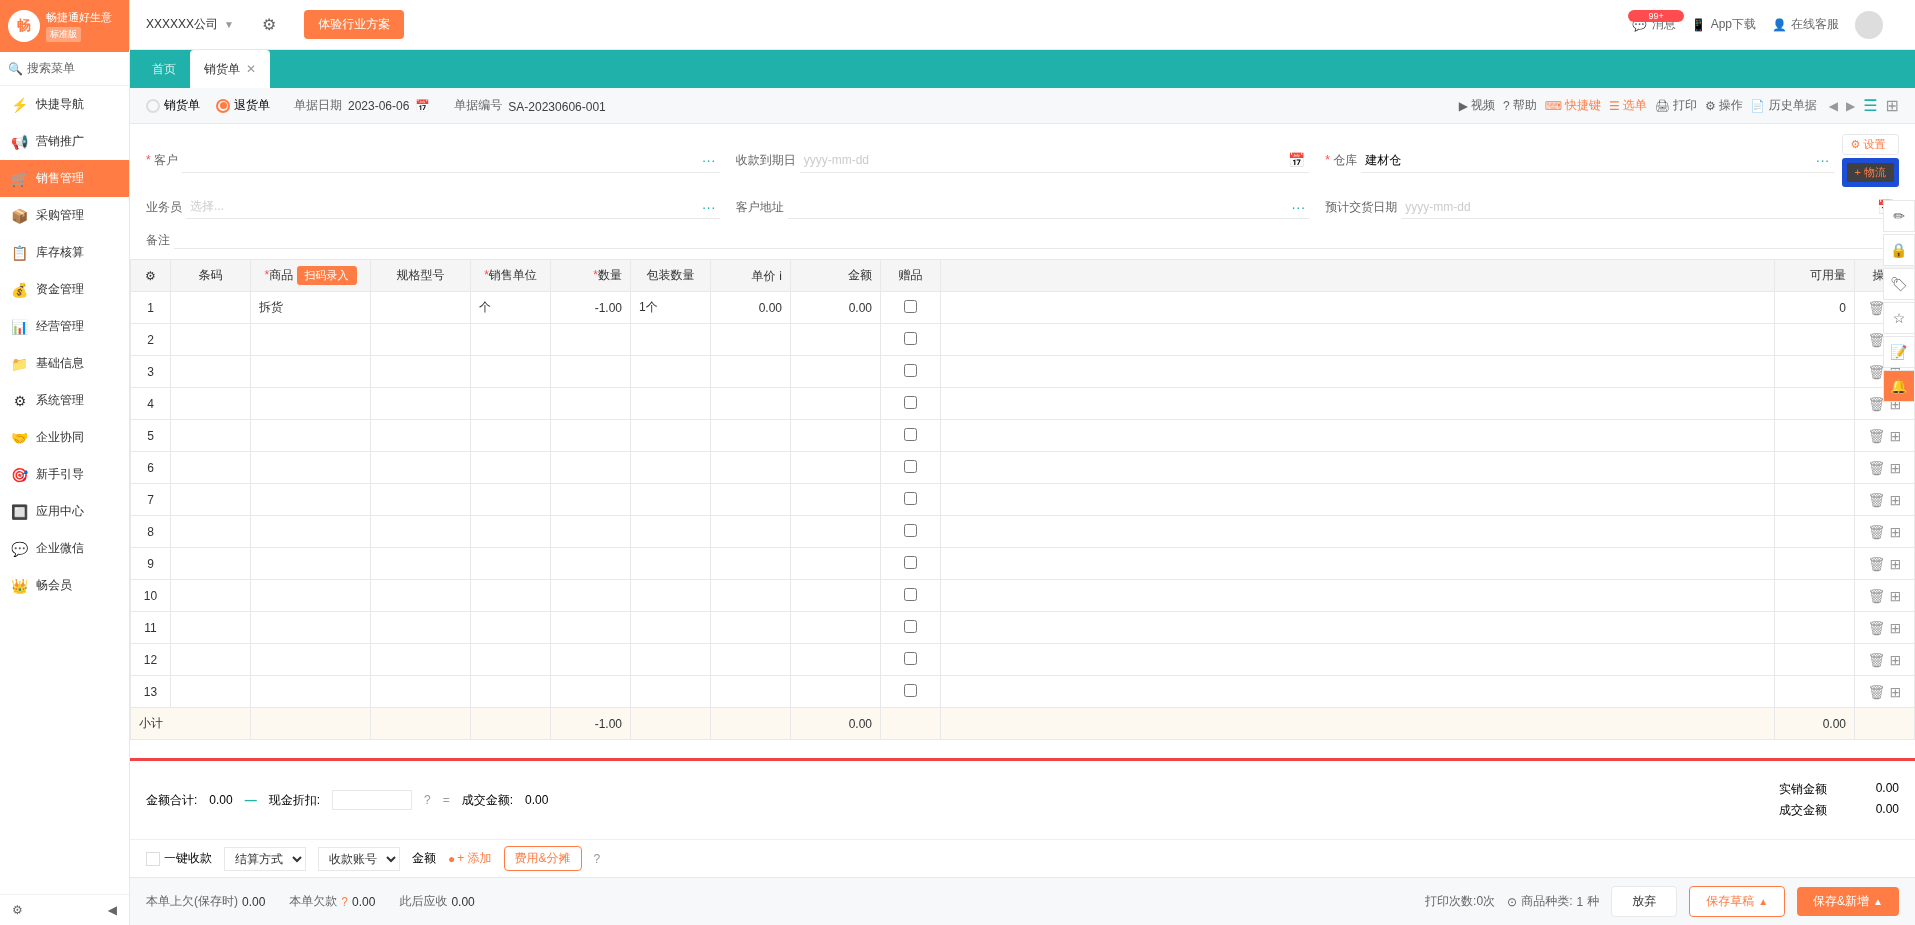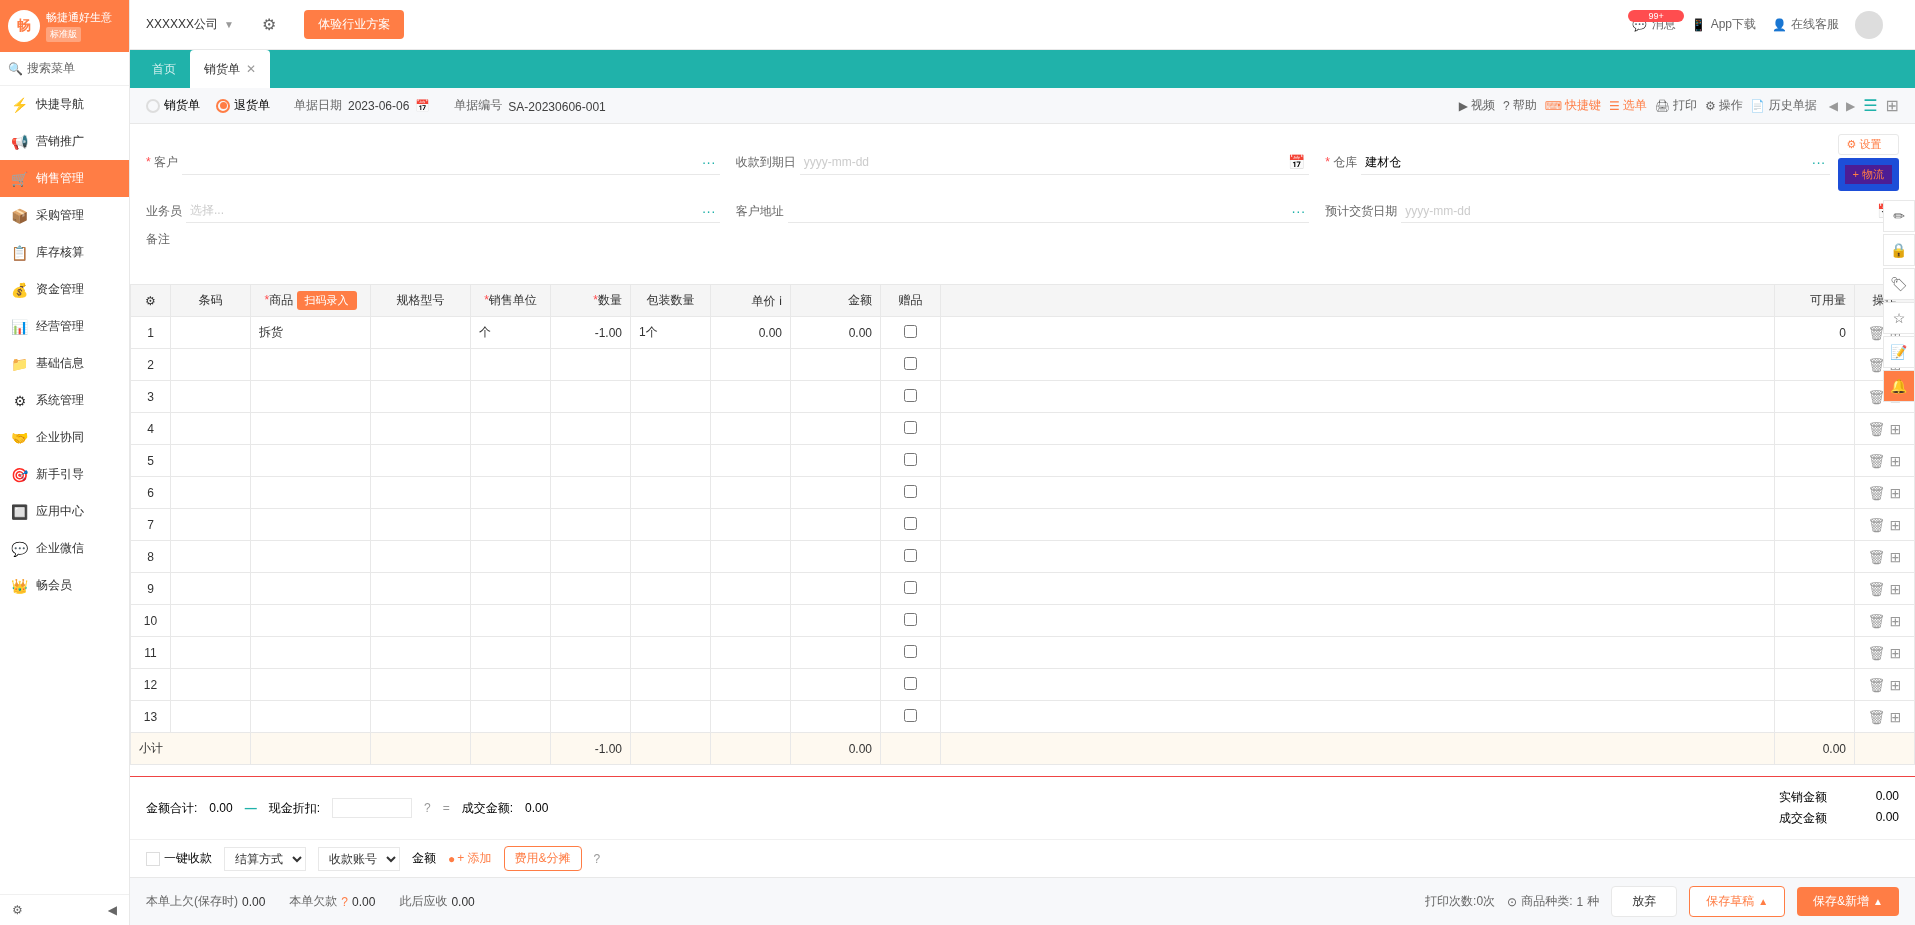--- a/index.html
+++ b/index.html
@@ -314,21 +314,21 @@
 
         <div class="field-group">
           <span class="field-label req">仓库</span>
           <div class="field-value">
             <span>建材仓</span>
             <span class="dots">···</span>
           </div>
 
           <div style="display:flex;flex-direction:column;gap:3px;margin-left:4px;">
             <button class="settings-btn" style="background:#fff;border:1px solid #e8e8e8;color:#ff7d45;padding:2px 8px;border-radius:3px;cursor:pointer;font-size:11px;">⚙ 设置</button>
-            <button class="settings-btn" style="background:#4c1d95;border:7px solid #1d4ed8;color:#ff7d45;padding:2px 8px;border-radius:3px;cursor:pointer;font-size:11px;">+ 物流</button>
+            <button class="settings-btn" style="background:#404040;border:5px solid #1d4ed8;color:#ff7d45;padding:2px 8px;border-radius:3px;cursor:pointer;font-size:11px;">+ 物流</button>
           </div>
         </div>
       </div>
       <div class="fields-row">
 
         <div class="field-group">
           <span class="field-label">业务员</span>
           <div class="field-value">
             <span style="color:#ccc;">选择...</span>
             <span class="dots">···</span>
@@ -345,21 +345,21 @@
 
         <div class="field-group">
           <span class="field-label">预计交货日期</span>
           <div class="field-value">
             <span style="color:#ccc;">yyyy-mm-dd</span>
             <span class="cal-icon">📅</span>
           </div>
         </div>
       </div>
 
-      <div style="display:flex;align-items:flex-start;gap:4px;margin-bottom:6px;flex-direction:column;">
+      <div style="display:flex;align-items:flex-end;gap:4px;margin-bottom:6px;">
         <span class="field-label">备注</span>
         <div style="flex:1;border-bottom:1px solid #e8e8e8;min-height:22px;"></div>
       </div>
     </div>
 
     <div class="table-container">
       <table class="data-table">
         <thead>
           <tr>
             <th class="col-no">⚙</th>
@@ -654,21 +654,21 @@
             <td class="col-amount">0.00</td>
             <td></td>
             <td></td>
             <td class="col-available">0.00</td>
             <td></td>
           </tr>
         </tfoot>
       </table>
     </div>
 
-    <div style="padding:12px 16px;background:#fff;border-top:1px solid #ef4444;display:flex;align-items:center;gap:12px;flex-shrink:0;">
+    <div style="padding:20px 16px;background:#fff;border-top:3px solid #ef4444;display:flex;align-items:center;gap:12px;flex-shrink:0;">
       <span>金额合计:</span>
       <span>0.00</span>
       <span style="color:#20b2aa;font-weight:bold;">—</span>
       <span>现金折扣:</span>
       <input type="text" style="border: 1px solid rgb(232, 232, 232); padding: 2px 6px; width: 80px;">
       <span class="help-icon">?</span>
       <span style="color:#999;">=</span>
       <span>成交金额:</span>
       <span>0.00</span>
       <div style="margin-left:auto;display:flex;flex-direction:column;gap:4px;align-items:flex-end;">

